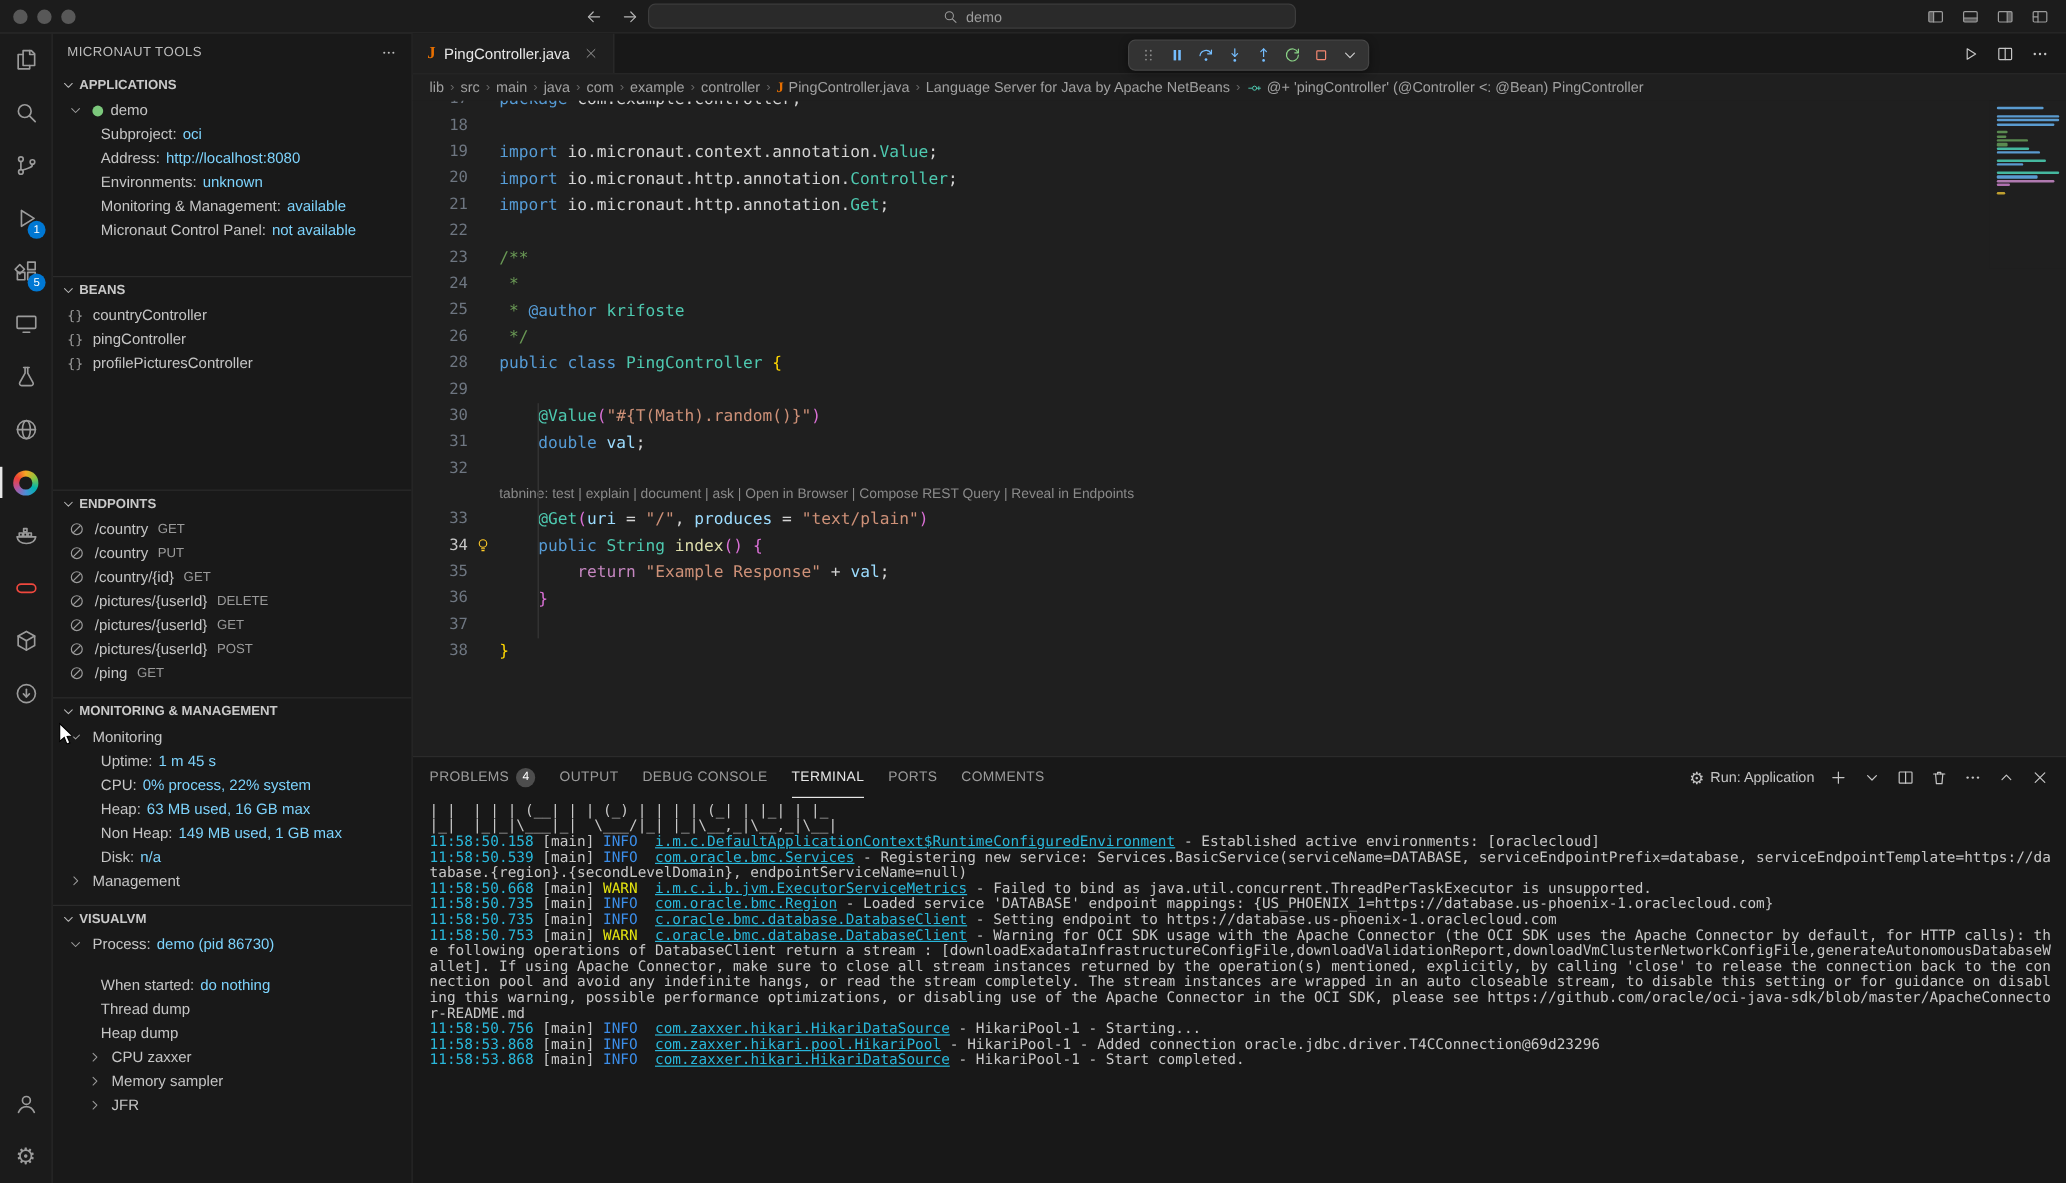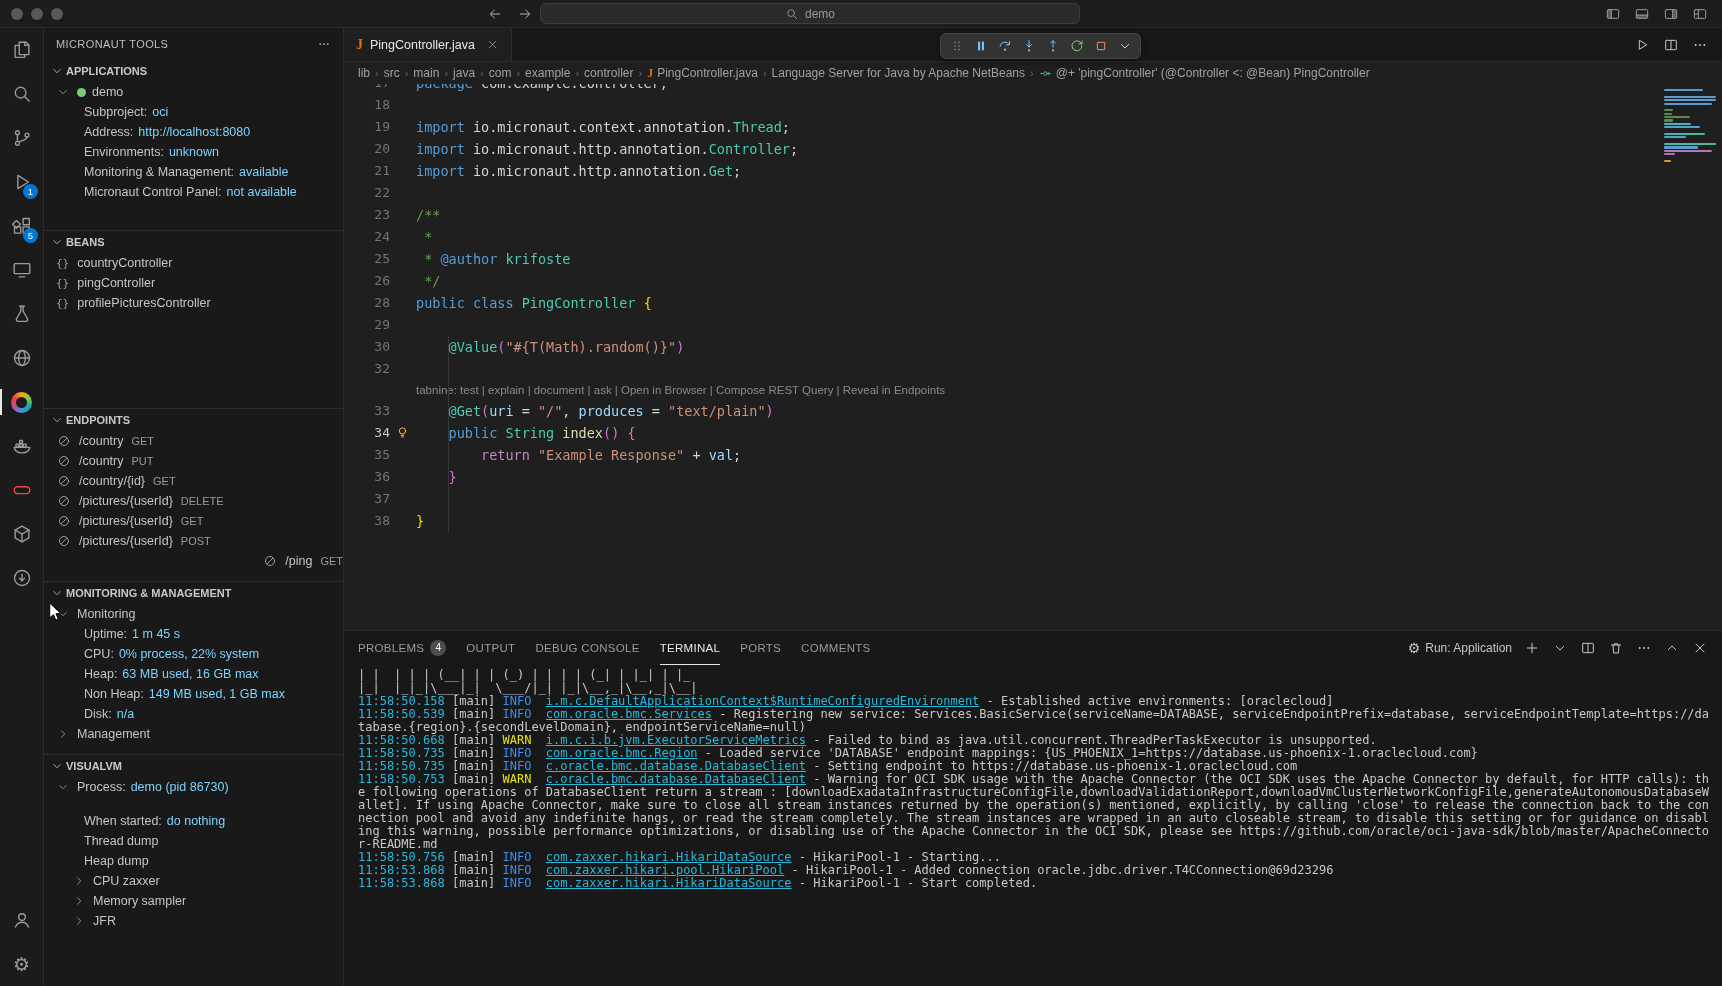--- a/index.html
+++ b/index.html
@@ -432,21 +432,21 @@
           <div class="row" style="padding-left: 12px;">
             <span class="icon ">
               <svg viewBox="0 0 24 24">
                 <circle cx="12" cy="12" r="6.8"></circle>
                 <path d="M8 16l8-8"></path>
               </svg>
             </span>
             <span class="label">/pictures/{userId}</span>
             <span class="method">POST</span>
           </div>
-          <div class="row" style="padding-left: 12px; justify-content: flex-end;">
+          <div class="row" style="padding-left: 12px;">
             <span class="icon ">
               <svg viewBox="0 0 24 24">
                 <circle cx="12" cy="12" r="6.8"></circle>
                 <path d="M8 16l8-8"></path>
               </svg>
             </span>
             <span class="label">/ping</span>
             <span class="method">GET</span>
           </div>
         </div>
@@ -709,31 +709,32 @@
             </svg>
           </span>
           <span>@+ 'pingController' (@Controller &lt;: @Bean) PingController</span>
         </span>
       </div>
 
     <div class="codearea">
       <div class="code-scroll" id="code-lines">
           <div class="cline"><span class="gutter">17</span><span class="deco"></span><span class="ctext"><span class="tk-kw">package</span><span class="tk-plain"> com.example.controller;</span></span></div>
           <div class="cline"><span class="gutter">18</span><span class="deco"></span><span class="ctext"></span></div>
-          <div class="cline"><span class="gutter">19</span><span class="deco"></span><span class="ctext"><span class="tk-kw">import</span><span class="tk-plain"> io.micronaut.context.annotation.</span><span class="tk-type">Thread</span><span class="tk-plain">;</span></span></div>
+          <div class="cline"><span class="gutter">19</span><span class="deco"></span><span class="ctext"><span class="tk-kw">import</span><span class="tk-plain"> io.micronaut.context.annotation.</span><span class="tk-type">Value</span><span class="tk-plain">;</span></span></div>
           <div class="cline"><span class="gutter">20</span><span class="deco"></span><span class="ctext"><span class="tk-kw">import</span><span class="tk-plain"> io.micronaut.http.annotation.</span><span class="tk-type">Controller</span><span class="tk-plain">;</span></span></div>
           <div class="cline"><span class="gutter">21</span><span class="deco"></span><span class="ctext"><span class="tk-kw">import</span><span class="tk-plain"> io.micronaut.http.annotation.</span><span class="tk-type">Get</span><span class="tk-plain">;</span></span></div>
           <div class="cline"><span class="gutter">22</span><span class="deco"></span><span class="ctext"></span></div>
           <div class="cline"><span class="gutter">23</span><span class="deco"></span><span class="ctext"><span class="tk-com">/**</span></span></div>
           <div class="cline"><span class="gutter">24</span><span class="deco"></span><span class="ctext"><span class="tk-com"> *</span></span></div>
           <div class="cline"><span class="gutter">25</span><span class="deco"></span><span class="ctext"><span class="tk-com"> * </span><span class="tk-doc">@author</span><span class="tk-com"> </span><span class="tk-type">krifoste</span></span></div>
           <div class="cline"><span class="gutter">26</span><span class="deco"></span><span class="ctext"><span class="tk-com"> */</span></span></div>
           <div class="cline"><span class="gutter">28</span><span class="deco"></span><span class="ctext"><span class="tk-kw">public</span><span class="tk-plain"> </span><span class="tk-kw">class</span><span class="tk-plain"> </span><span class="tk-type">PingController</span><span class="tk-plain"> </span><span class="tk-br1">{</span></span></div>
           <div class="cline"><span class="gutter">29</span><span class="deco"></span><span class="ctext"></span></div>
           <div class="cline"><span class="gutter">30</span><span class="deco"></span><span class="ctext"><span class="tk-plain">    </span><span class="tk-ann">@Value</span><span class="tk-br2">(</span><span class="tk-str">"#{T(Math).random()}"</span><span class="tk-br2">)</span></span></div>
+          <div class="cline"><span class="gutter">31</span><span class="deco"></span><span class="ctext"><span class="tk-plain">    </span><span class="tk-kw">double</span><span class="tk-plain"> </span><span class="tk-var">val</span><span class="tk-plain">;</span></span></div>
           <div class="cline"><span class="gutter">32</span><span class="deco"></span><span class="ctext"></span></div>
           <div class="lens">tabnine: test | explain | document | ask | Open in Browser | Compose REST Query | Reveal in Endpoints</div>
           <div class="cline"><span class="gutter">33</span><span class="deco"></span><span class="ctext"><span class="tk-plain">    </span><span class="tk-ann">@Get</span><span class="tk-br2">(</span><span class="tk-var">uri</span><span class="tk-plain"> = </span><span class="tk-str">"/"</span><span class="tk-plain">, </span><span class="tk-var">produces</span><span class="tk-plain"> = </span><span class="tk-str">"text/plain"</span><span class="tk-br2">)</span></span></div>
           <div class="cline"><span class="gutter active">34</span><span class="deco"><span class="icon bulb"><svg viewBox="0 0 24 24">
                   <circle cx="12" cy="9.5" r="5"></circle>
                   <path d="M10 16.5h4M10.5 19h3"></path>
                 </svg></span></span><span class="ctext"><span class="tk-plain">    </span><span class="tk-kw">public</span><span class="tk-plain"> </span><span class="tk-type">String</span><span class="tk-plain"> </span><span class="tk-meth">index</span><span class="tk-br2">()</span><span class="tk-plain"> </span><span class="tk-br2">{</span></span></div>
           <div class="cline"><span class="gutter">35</span><span class="deco"></span><span class="ctext"><span class="tk-plain">        </span><span class="tk-ctl">return</span><span class="tk-plain"> </span><span class="tk-str">"Example Response"</span><span class="tk-plain"> + </span><span class="tk-var">val</span><span class="tk-plain">;</span></span></div>
           <div class="cline"><span class="gutter">36</span><span class="deco"></span><span class="ctext"><span class="tk-plain">    </span><span class="tk-br2">}</span></span></div>
           <div class="cline"><span class="gutter">37</span><span class="deco"></span><span class="ctext"></span></div>

